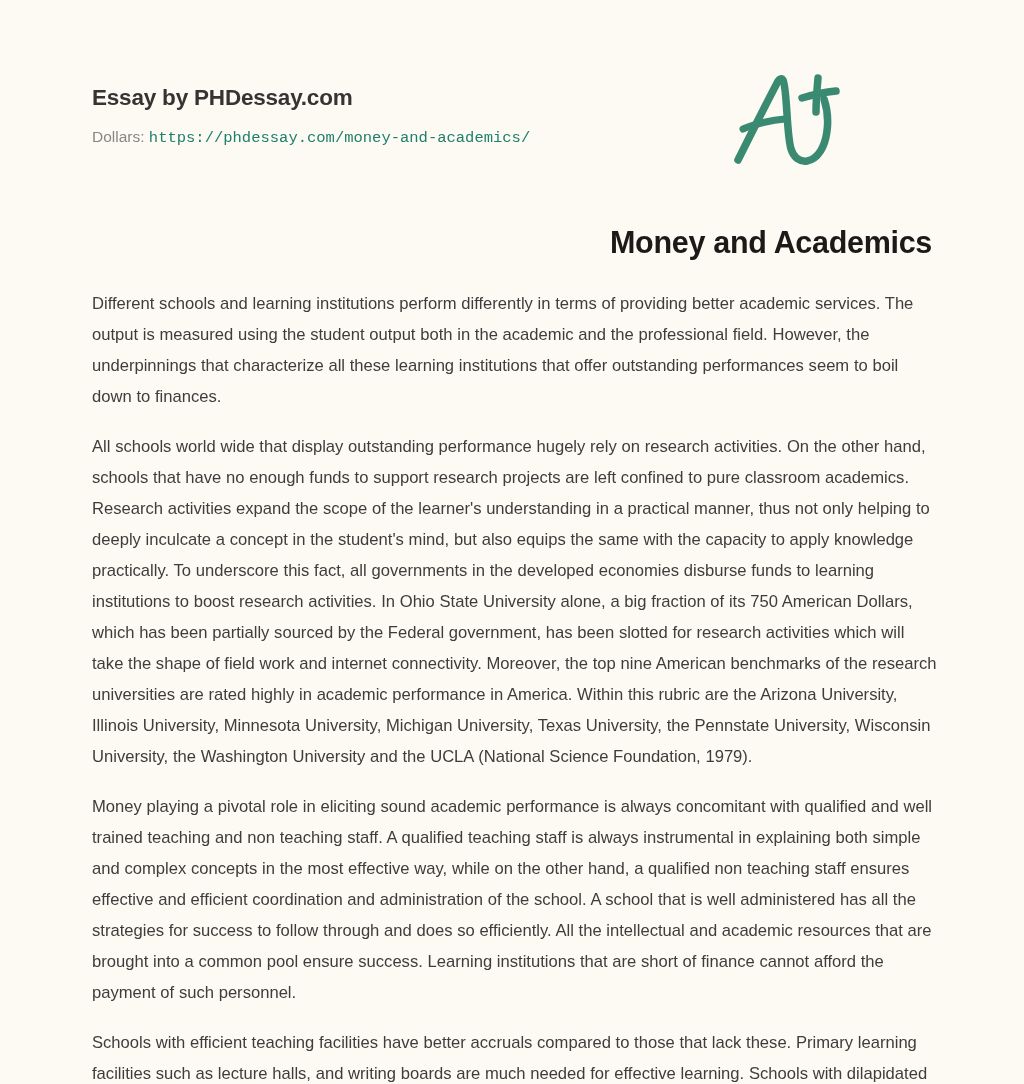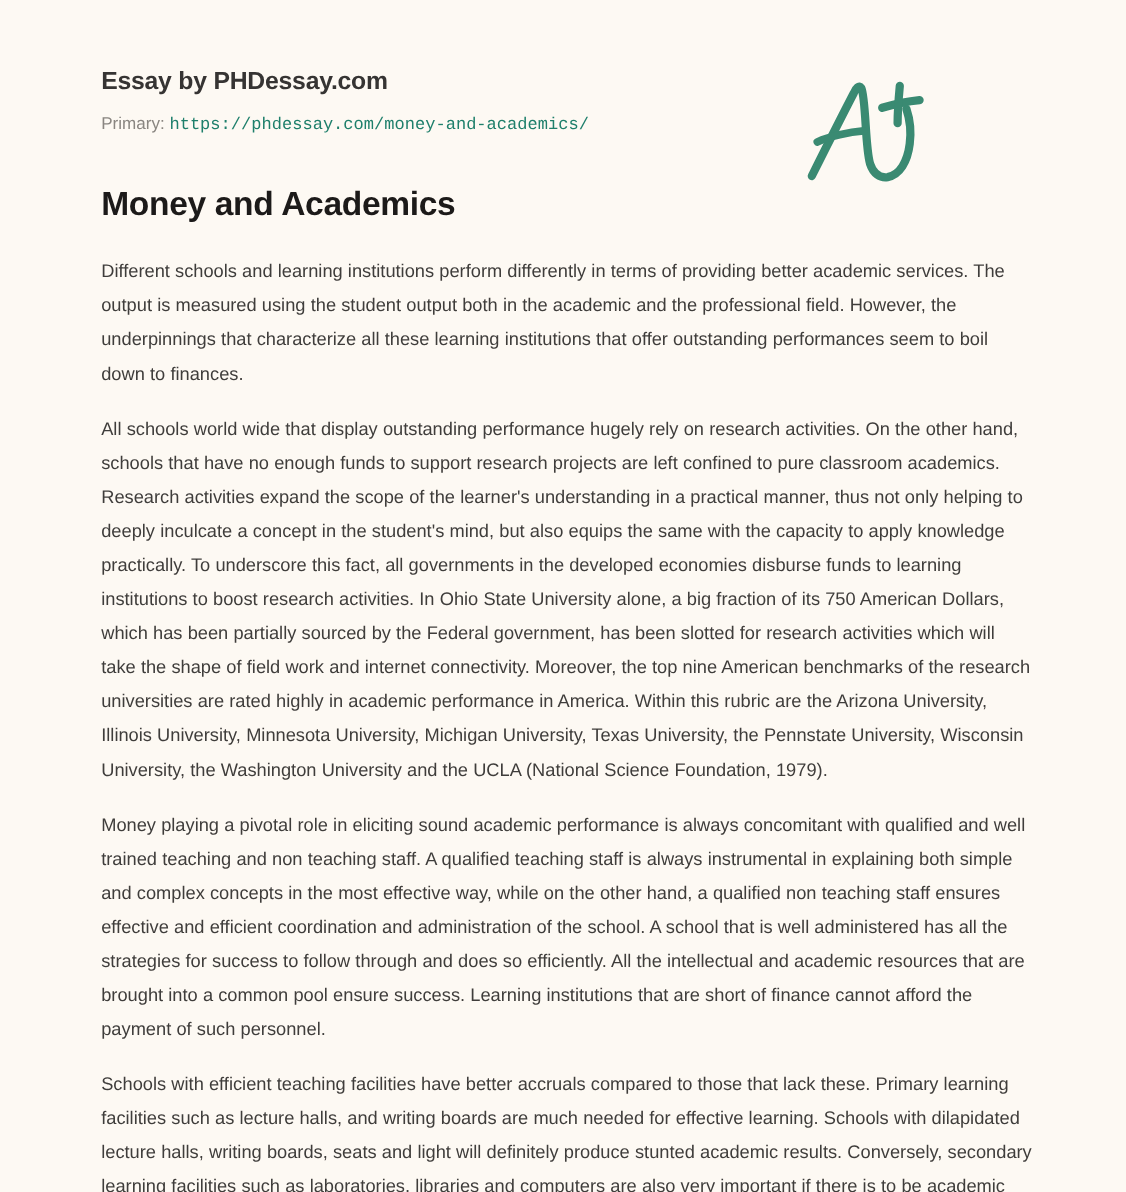--- a/index.html
+++ b/index.html
@@ -17,21 +17,21 @@
   .page {
     position: relative;
     width: 1024px;
     height: 1084px;
     box-sizing: border-box;
     padding: 0 92px;
   }
   
   .header {
     position: relative;
-    padding-top: 60px;
+    padding-top: 84px;
   }
   .brand-line {
     font-size: 22.5px;
     font-weight: bold;
     color: #363433;
     letter-spacing: -0.2px;
     line-height: 1.25;
   }
   .source-line {
     margin-top: 15px;
@@ -55,26 +55,27 @@
     width: 118px;
     height: 100px;
   }
   .logo svg {
     display: block;
     width: 118px;
     height: 100px;
   }
   
   .doc-title {
-    margin-top: 44px;
+    margin-top: 76px;
     font-size: 30.5px;
     font-weight: bold;
     color: #1c1a19;
     letter-spacing: -0.3px;
     line-height: 1.2;
+    text-align: right;
   }
   
   .body-copy {
     margin-top: 27px;
     width: 846px;
   }
   .body-copy p {
     margin: 17px 0 19px 0;
     font-size: 16.6px;
     line-height: 31px;
@@ -88,21 +89,21 @@
 </style>
 </head>
 <body>
 
 <div class="page">
 
   <div class="header">
     <div class="brand-line">Essay by PHDessay.com</div>
 
     <div class="source-line">
-      <span class="source-label">Primary:</span>
+      <span class="source-label">Dollars:</span>
       <a class="source-link" href="#">https://phdessay.com/money-and-academics/</a>
     </div>
 
     <div class="logo">
       <svg viewBox="0 0 118 100" xmlns="http://www.w3.org/2000/svg" fill="none" stroke="#3a8a72" stroke-linecap="round" stroke-linejoin="round">
         <path d="M10 92 C 20 72, 36 40, 48 17 C 50 12, 53 9, 55 12 C 57 16, 58 30, 59 46 C 60 62, 61 74, 63 81 C 66 90, 72 94, 79 93 C 90 91, 97 79, 99 63 C 101 48, 98 37, 96 31" stroke-width="7.5"></path>
         <path d="M15 61 C 26 56, 44 52, 57 51" stroke-width="7"></path>
         <path d="M74 30 C 84 27, 98 24, 108 23" stroke-width="7.5"></path>
         <path d="M90 10 C 89 21, 88 34, 88 44" stroke-width="7.5"></path>
       </svg>

